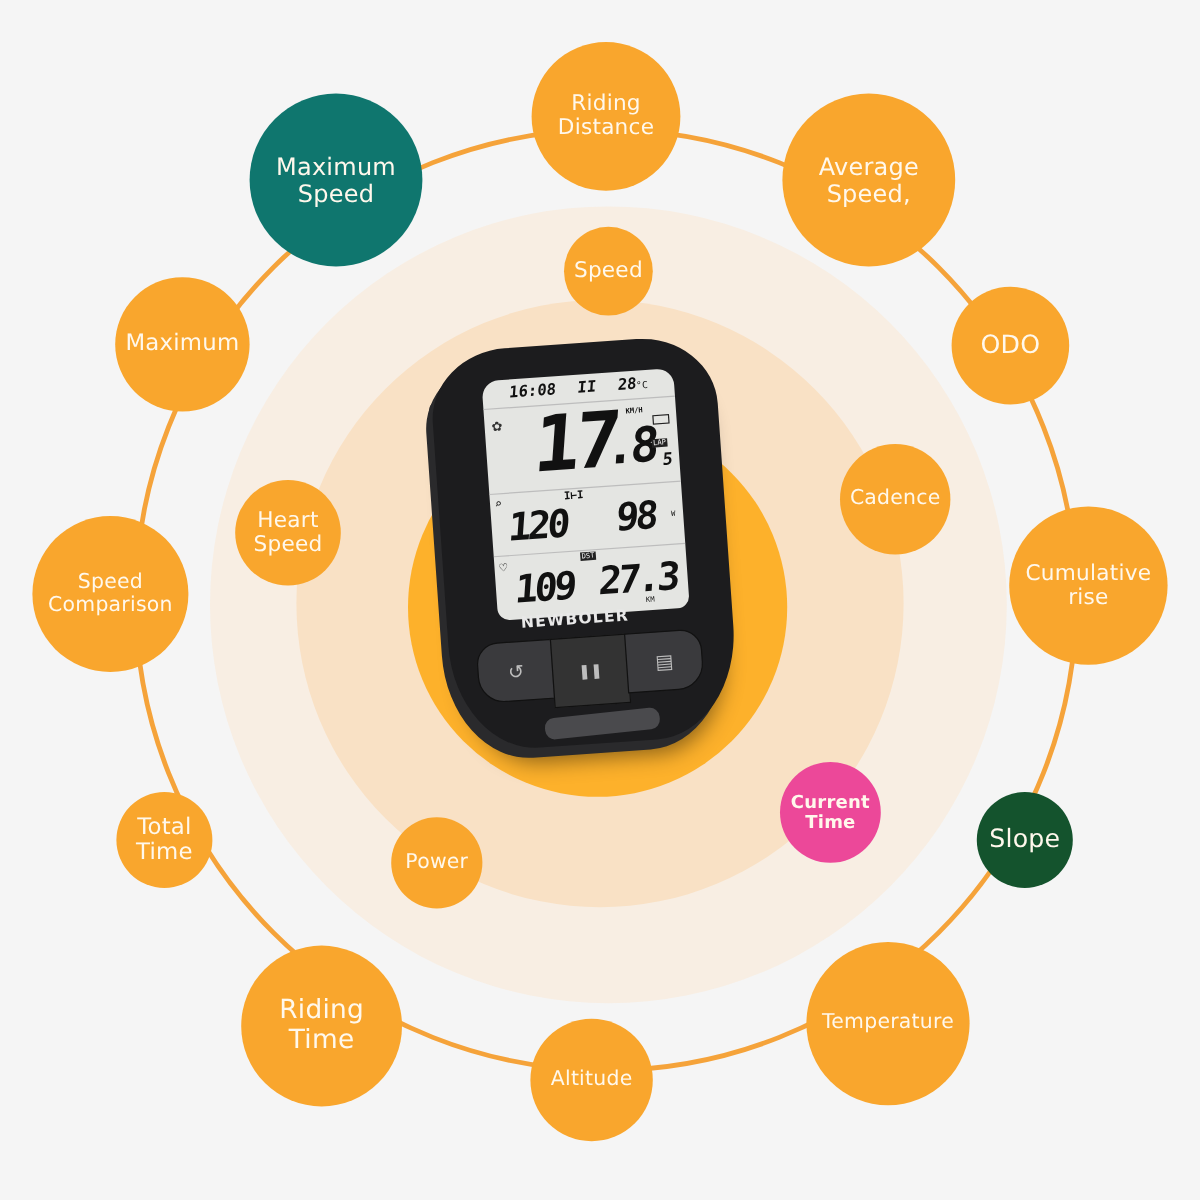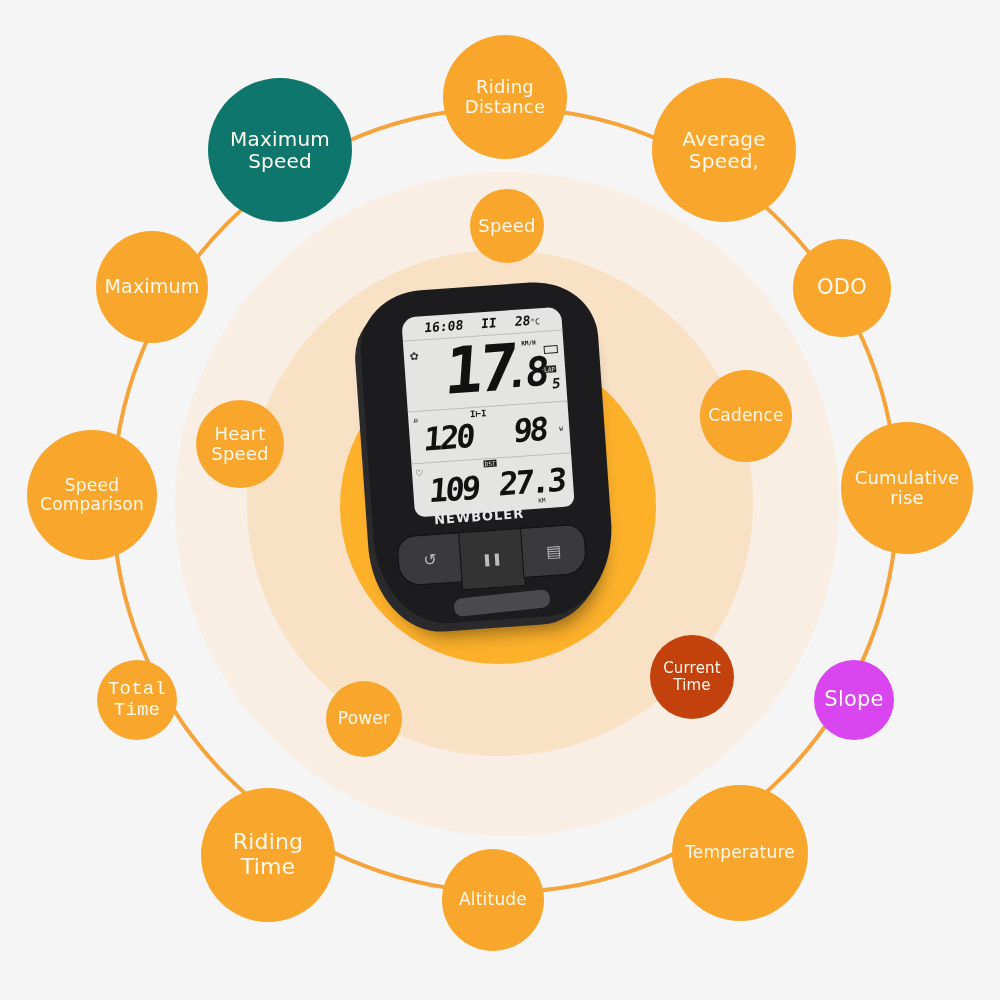--- a/index.html
+++ b/index.html
@@ -78,27 +78,27 @@
         <span>Speed</span>
         <span>Comparison</span>
       </div>
     </div>
     <div class="bubble" style="left: 841px; top: 422px; width: 132px; height: 132px; background: rgb(249, 166, 45); font-size: 18px;">
       <div>
         <span>Cumulative</span>
         <span>rise</span>
       </div>
     </div>
-    <div class="bubble" style="left: 97px; top: 660px; width: 80px; height: 80px; background: rgb(249, 166, 45); font-size: 19px; font-family: Liberation Mono, monospace;">
+    <div class="bubble" style="left: 97px; top: 660px; width: 80px; height: 80px; background: rgb(249, 166, 45); font-size: 19px;">
       <div>
         <span>Total</span>
         <span>Time</span>
       </div>
     </div>
-    <div class="bubble" style="left: 814px; top: 660px; width: 80px; height: 80px; background: #d946ef; font-size: 21px;">
+    <div class="bubble" style="left: 814px; top: 660px; width: 80px; height: 80px; background: #14532d; font-size: 21px;">
       <div>
         <span>Slope</span>
       </div>
     </div>
     <div class="bubble" style="left: 201px; top: 788px; width: 134px; height: 134px; background: rgb(249, 166, 45); font-size: 22px;">
       <div>
         <span>Riding</span>
         <span>Time</span>
       </div>
     </div>
@@ -124,21 +124,21 @@
       <div>
         <span>Heart</span>
         <span>Speed</span>
       </div>
     </div>
     <div class="bubble" style="left: 700px; top: 370px; width: 92px; height: 92px; background: rgb(249, 166, 45); font-size: 17px;">
       <div>
         <span>Cadence</span>
       </div>
     </div>
-    <div class="bubble" style="left: 650px; top: 635px; width: 84px; height: 84px; background: #c2410c; font-size: 15px;">
+    <div class="bubble" style="left: 650px; top: 635px; width: 84px; height: 84px; background: #ec4899; font-size: 15px; font-weight: bold;">
       <div>
         <span>Current</span>
         <span>Time</span>
       </div>
     </div>
     <div class="bubble" style="left: 326px; top: 681px; width: 76px; height: 76px; background: rgb(249, 166, 45); font-size: 17px;">
       <div>
         <span>Power</span>
       </div>
     </div>

